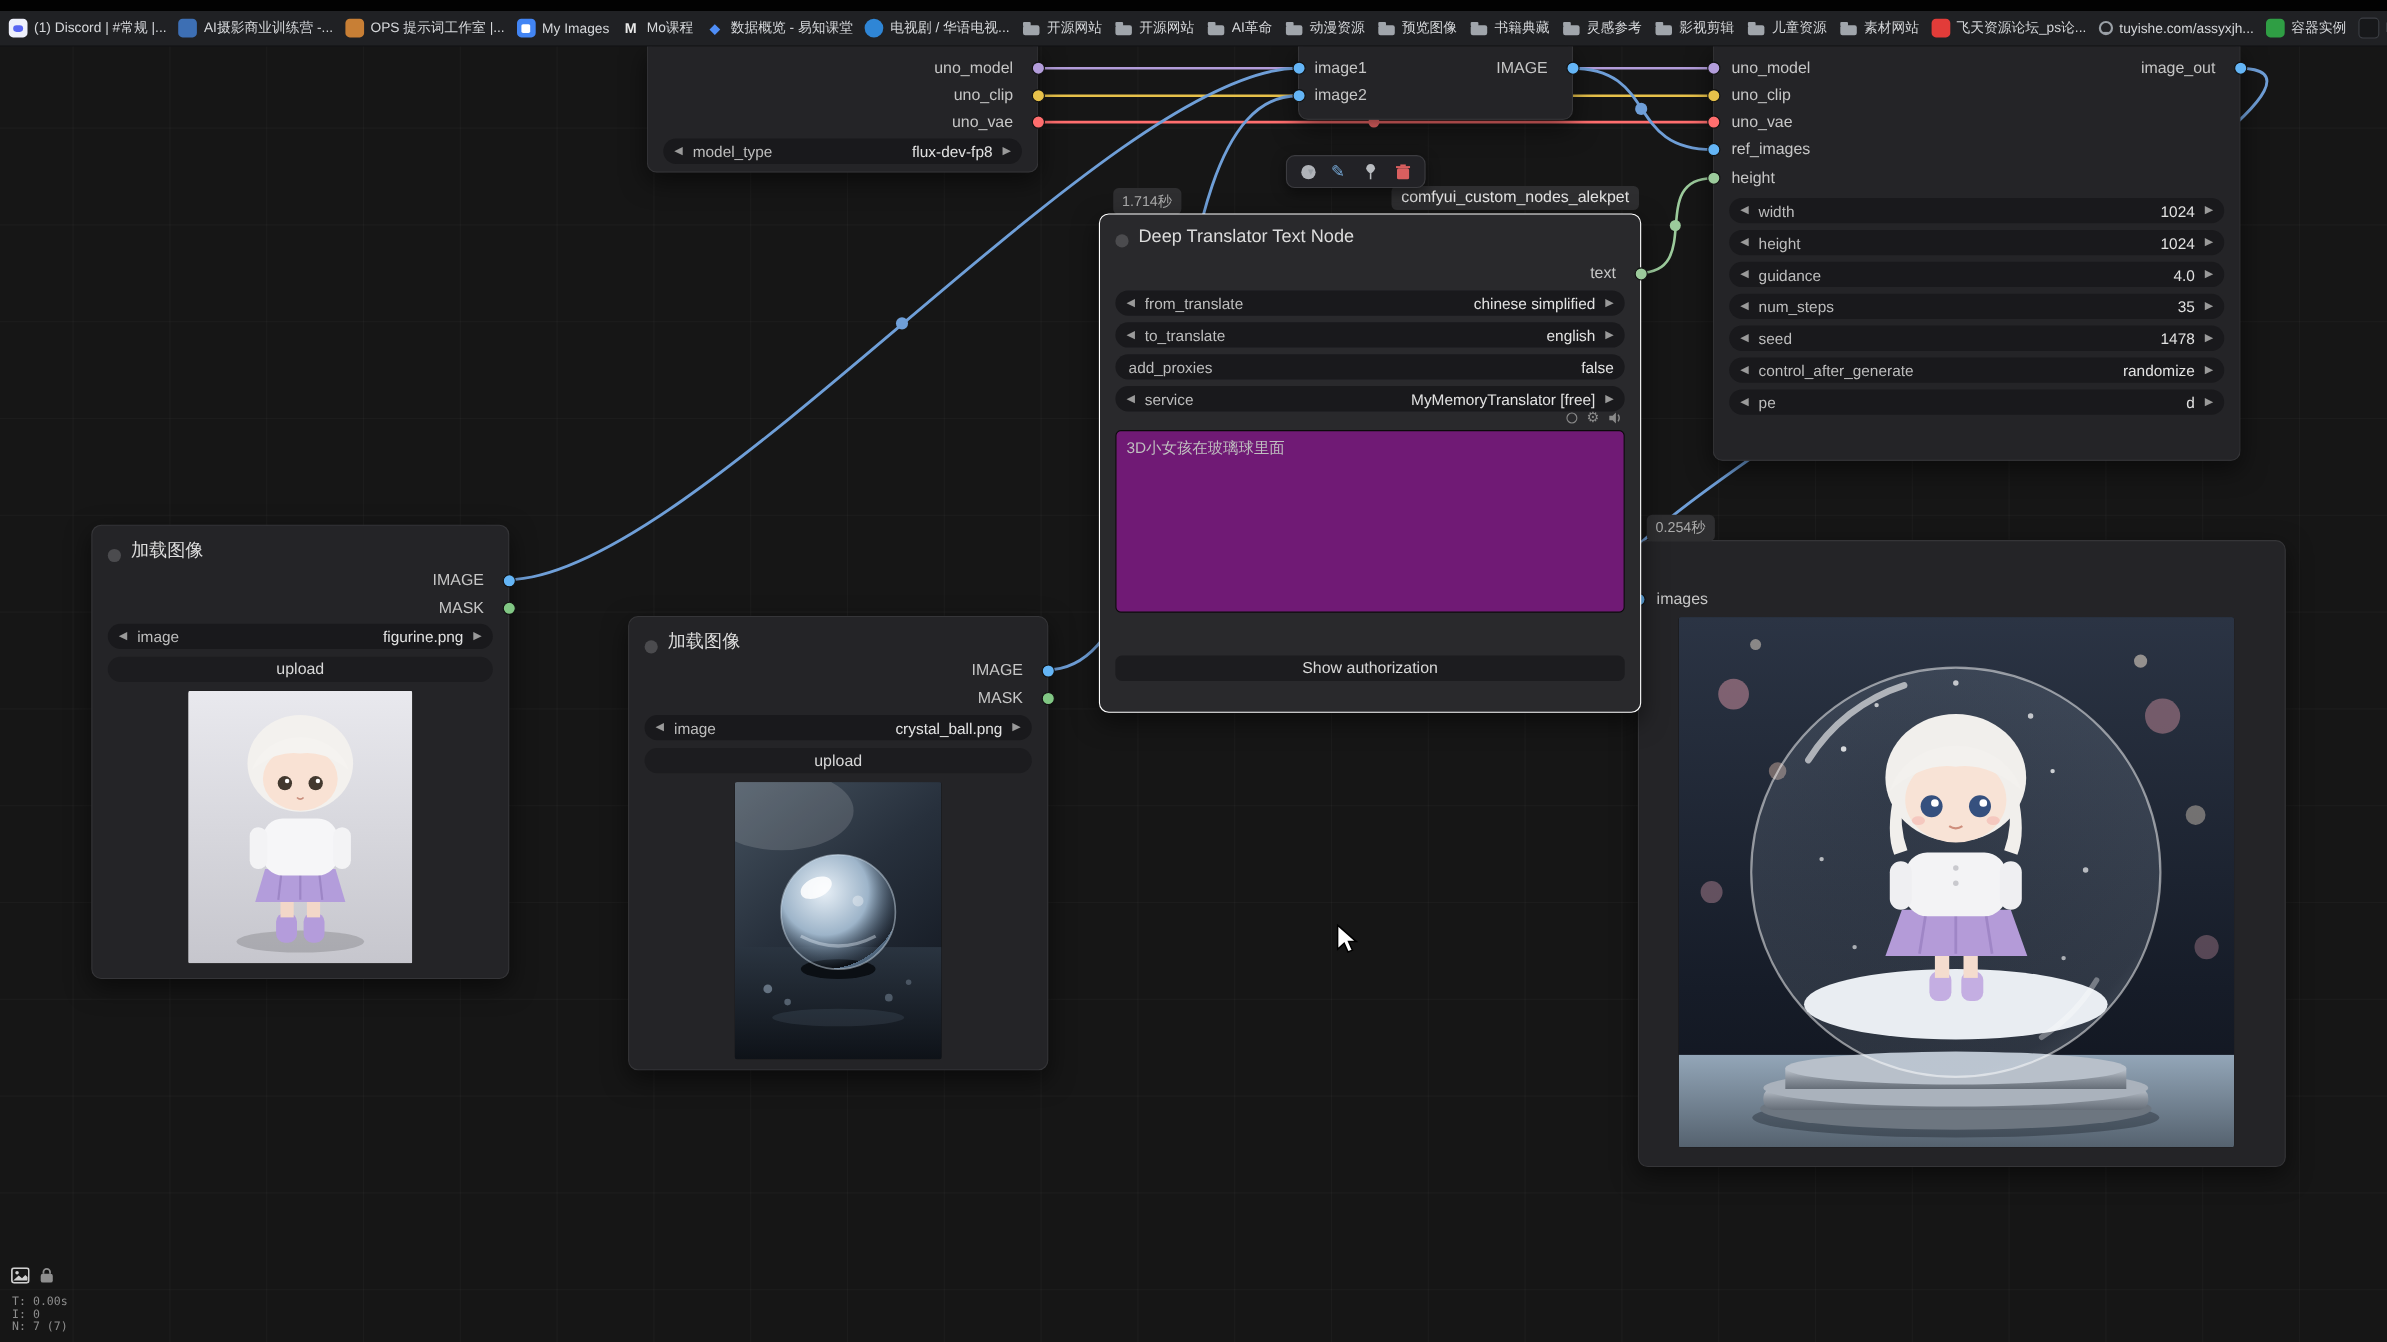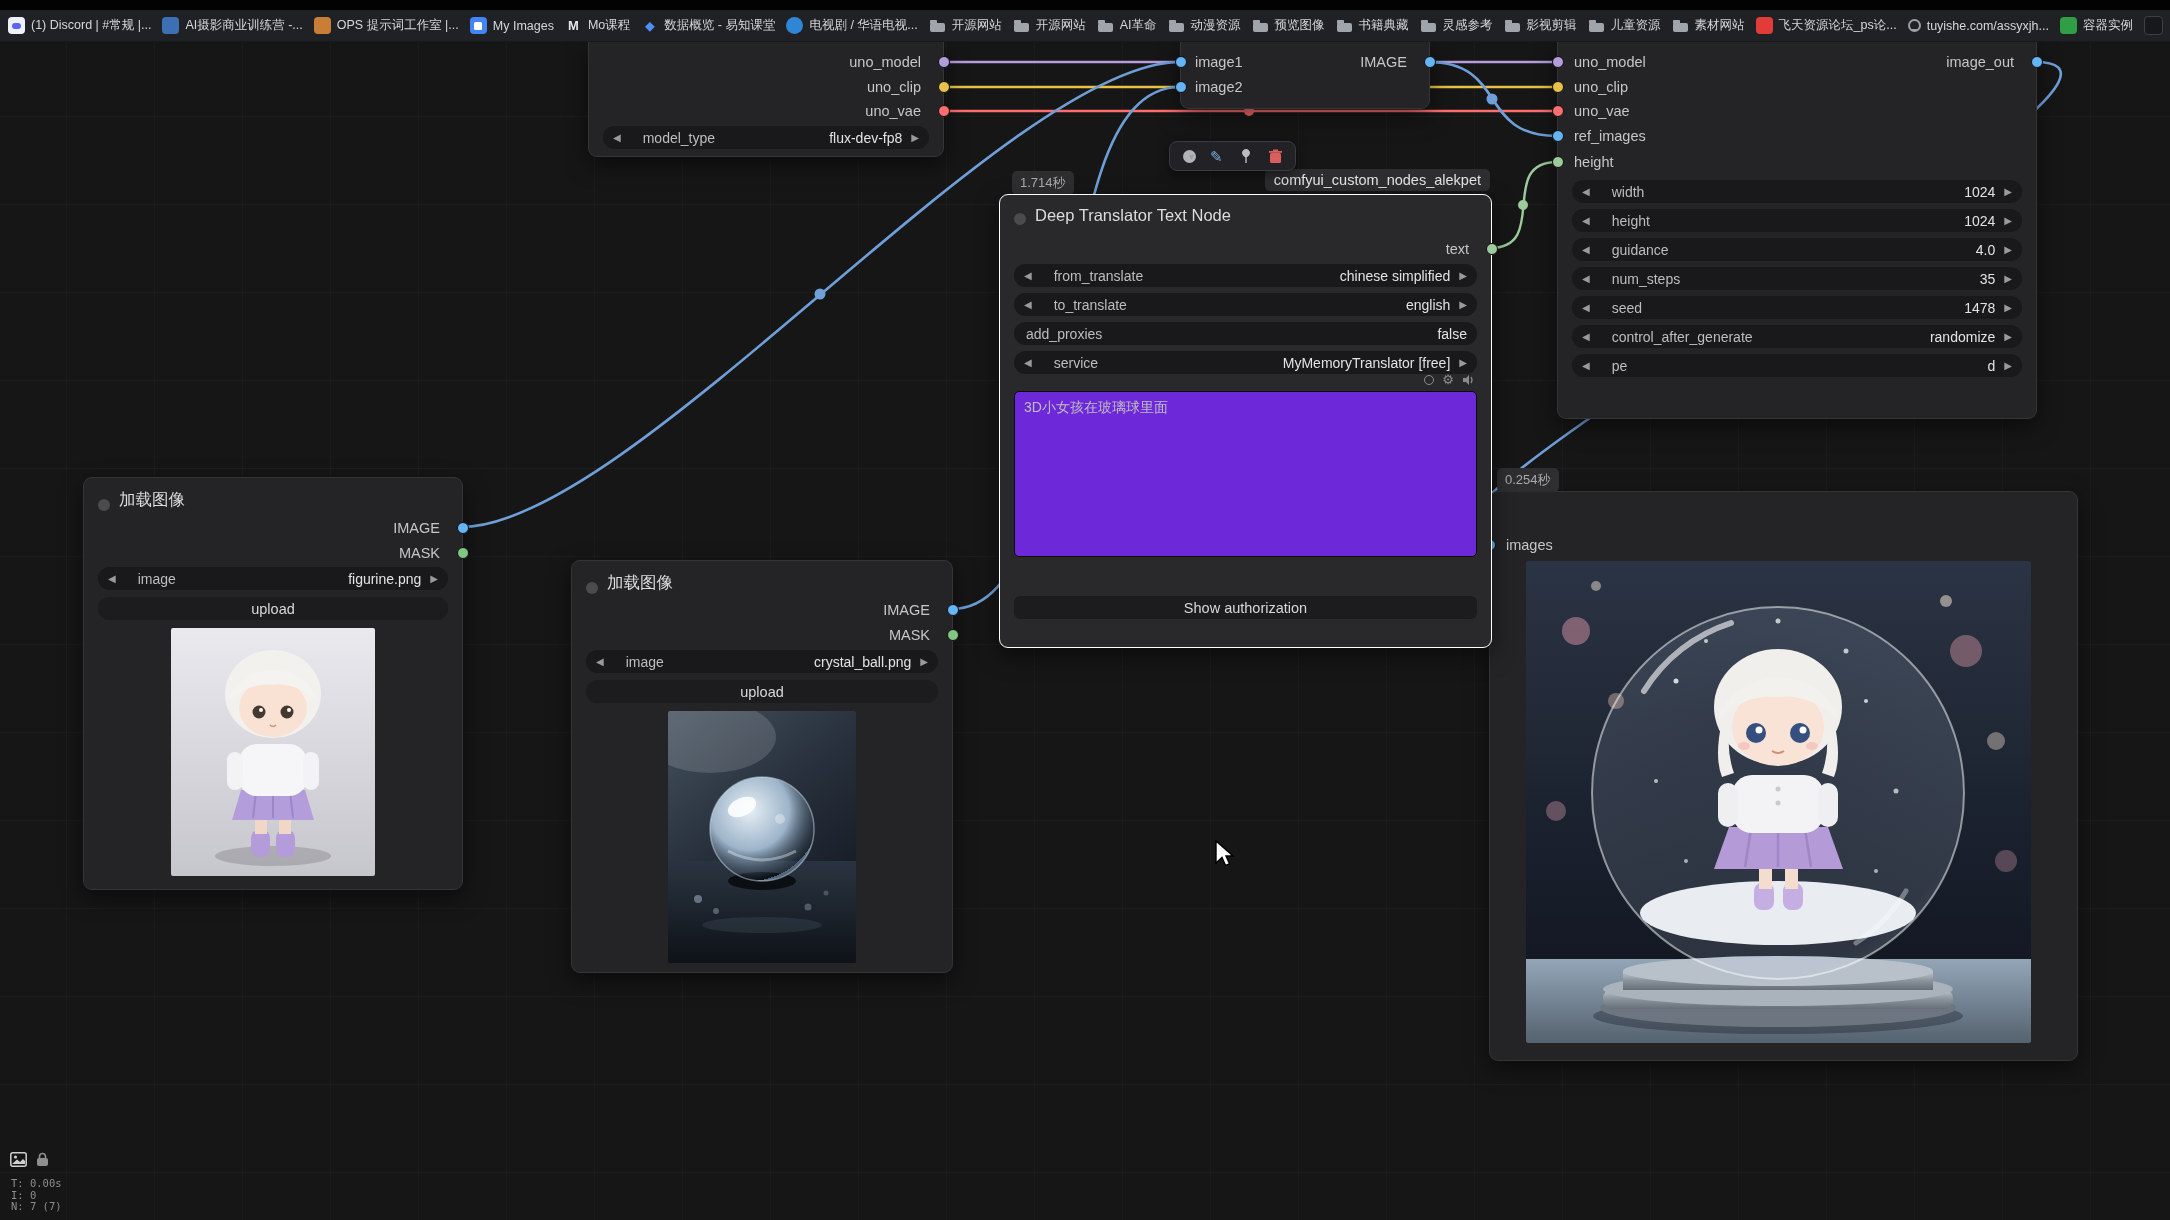--- a/index.html
+++ b/index.html
@@ -42,25 +42,25 @@
   .node.selected{border:1.6px solid #ffffff;background:#29292c;z-index:5;}
   .ntitle{display:flex;align-items:flex-end;gap:9px;padding:11px 14px 5px;color:#dcdcdc;font-size:16.5px;}
   .tdot{width:12px;height:12px;border-radius:50%;background:#4b4b4e;flex:none;}
   .port{position:absolute;width:12px;height:12px;border-radius:50%;border:1px solid #111;box-sizing:border-box;}
   .port.in{left:-6.5px;} .port.out{right:-6.5px;}
   .plabel{position:absolute;font-size:14.5px;color:#c6c6c6;line-height:18px;}
   .plabel.r{right:22px;text-align:right;}
   .plabel.l{left:20px;}
   .widget{position:absolute;left:14px;right:14px;height:23px;background:#19191c;border-radius:11.5px;display:flex;align-items:center;padding:0 10px;box-sizing:border-box;font-size:14px;color:#bdbdbd;}
   .widget .arr{color:#9a9a9a;font-size:10px;line-height:1;}
-  .widget .wl{margin-left:22px;}
+  .widget .wl{margin-left:9px;}
   .widget .wv{margin-left:auto;color:#e2e2e2;margin-right:9px;}
   .widget .wv.end{margin-right:0;}
   .btnw{position:absolute;left:14px;right:14px;height:23px;background:#1c1c1f;border-radius:6px;display:flex;align-items:center;justify-content:center;font-size:14.5px;color:#d8d8d8;}
-  .txtarea{position:absolute;left:14px;right:14px;top:196px;height:166px;background:#6d28d9;border:1px solid #0a0a0a;border-radius:5px;padding:7px 9px;box-sizing:border-box;font-size:14px;color:#bfbfbf;}
+  .txtarea{position:absolute;left:14px;right:14px;top:196px;height:166px;background:#701a75;border:1px solid #0a0a0a;border-radius:5px;padding:7px 9px;box-sizing:border-box;font-size:14px;color:#bfbfbf;}
   .preview{position:absolute;border-radius:2px;overflow:hidden;background:#111;}
   .badge{position:absolute;background:#2e2e30;color:#ababab;font-size:13px;padding:3px 8px;border-radius:5px;z-index:4;}
   .packlabel{position:absolute;background:#2e2e30;color:#e3e3e3;font-size:14.5px;padding:3px 9px;border-radius:5px;z-index:4;}
 
   
   .ntoolbar{position:absolute;display:flex;align-items:center;gap:16px;background:#222226;border:1px solid #3c3c40;border-radius:8px;padding:6px 13px;box-shadow:0 4px 12px rgba(0,0,0,.5);z-index:6;}
   .tb-color{width:13px;height:13px;border-radius:50%;background:#b0b3b8;display:inline-block;}
   .tb-caret{color:#9aa0a6;font-size:10px;margin-left:-10px;}
   .tb-edit{color:#79aede;font-size:15px;line-height:1;}
 

